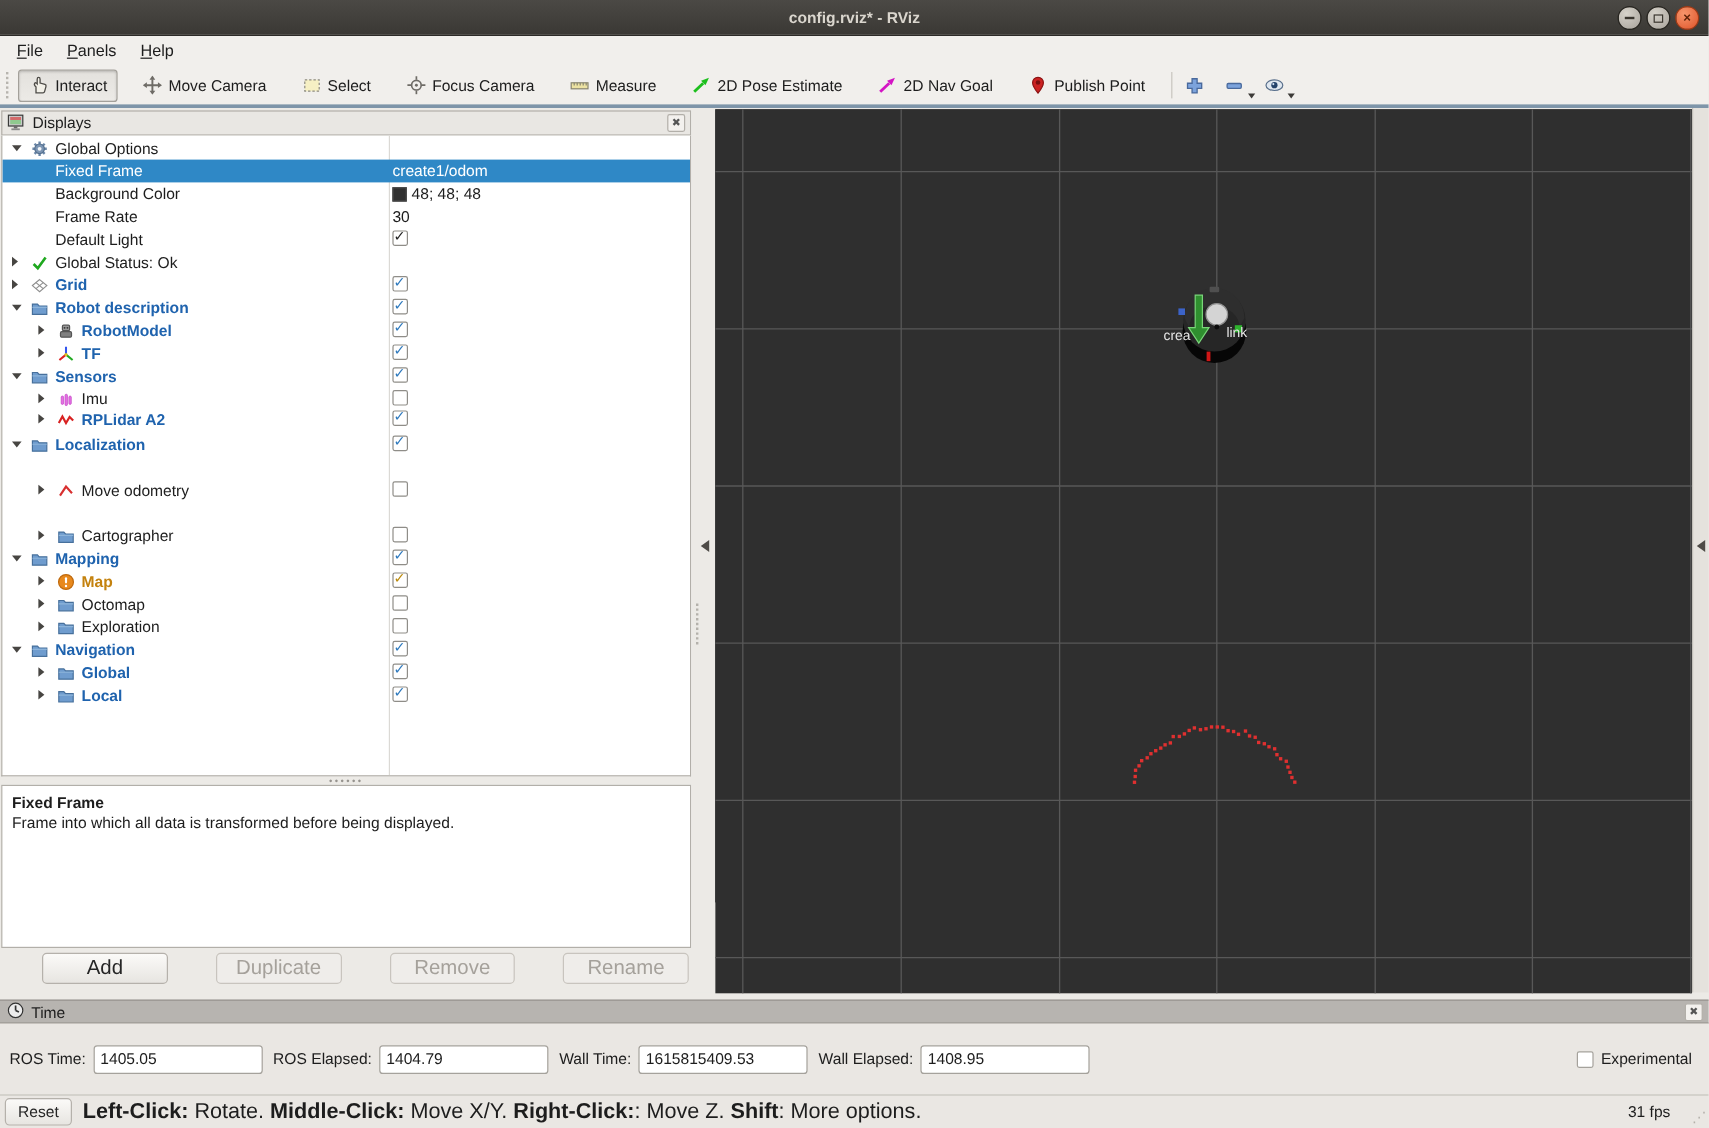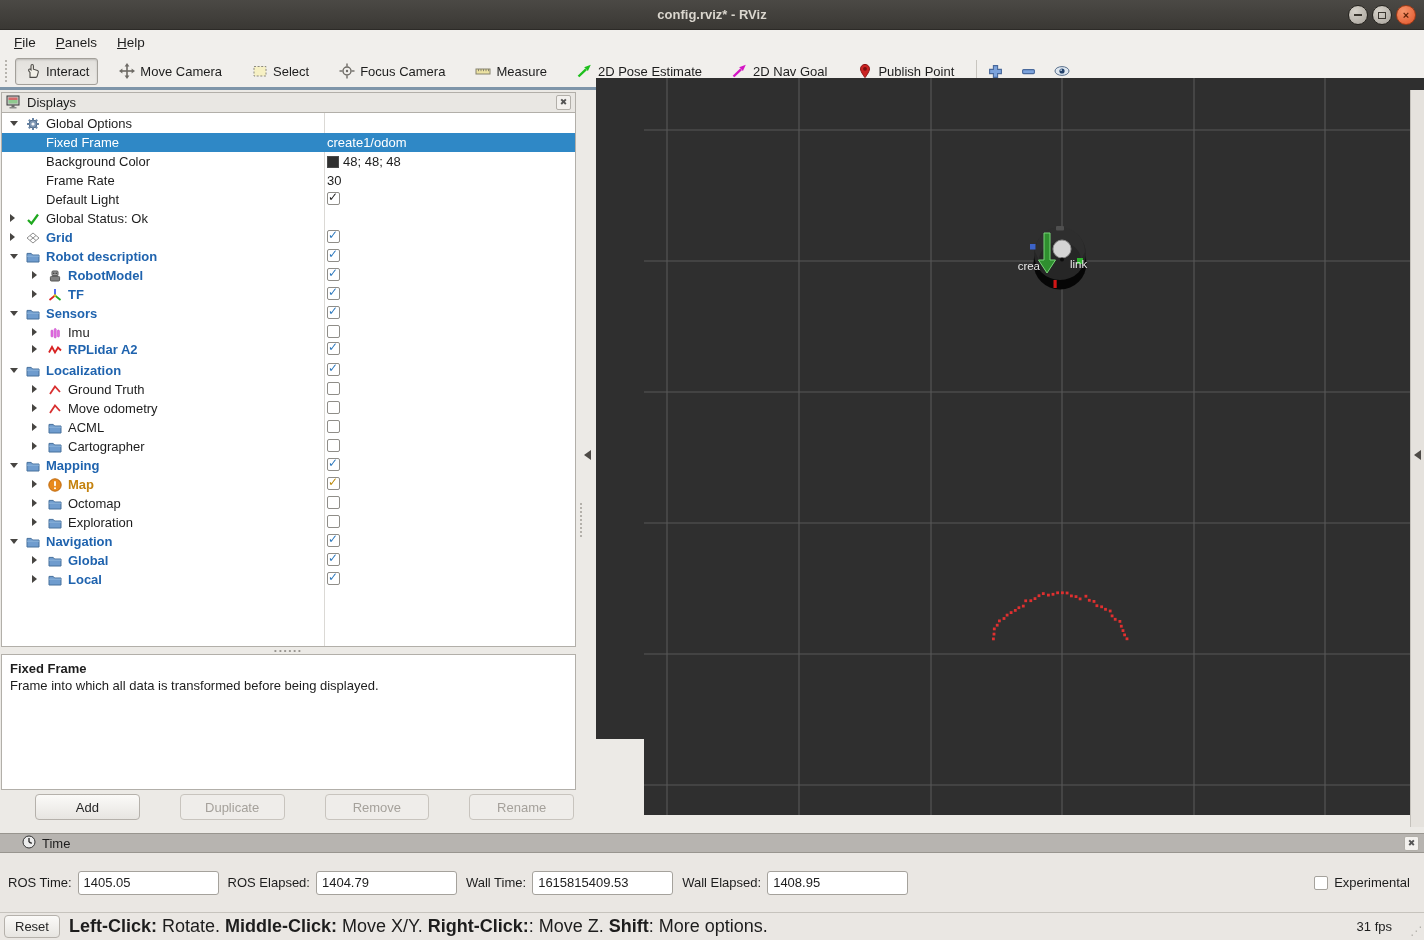--- a/index.html
+++ b/index.html
@@ -62,34 +62,34 @@
   .rvtext { font-size:13px; }
   .cb { width:13px; height:13px; border:1px solid #8f8d88; border-radius:2px; background:#fff; position:relative; }
   .cb span { position:absolute; left:0px; top:-3px; font-size:12px; font-weight:bold; }
   .swatch { width:12px; height:12px; background:#303030; border:1px solid #4a4a4a; display:inline-block; }
 
   .dsplit { position:absolute; left:0; top:555px; width:575px; height:7px; display:flex; align-items:center; justify-content:center; color:#96938e; font-size:8px; letter-spacing:2px; }
   .dhelp { position:absolute; left:0; top:562px; width:575px; height:136px; background:#fff; border:1px solid #b2afa9; padding:6px 8px; }
   .dhelp .htitle { font-weight:bold; margin-bottom:2px; }
   .dbtns { position:absolute; left:0; top:702px; width:575px; height:26px; display:flex; gap:8px; padding:0 2px; }
   .abtn { flex:1; height:26px; border:1px solid #b5b1ab; border-radius:4px;
-    background:linear-gradient(#fbfaf8,#e7e5e1); font-size:13px; color:#262626; font-family:inherit;margin-left:32px; }
+    background:linear-gradient(#fbfaf8,#e7e5e1); font-size:17px; color:#262626; font-family:inherit;margin-left:32px; }
   .abtn:disabled { color:#a5a19b; background:#efedea; border-color:#c8c4be; }
 
   
   .lstrip { position:absolute; left:576px; top:90px; width:20px; height:737px; background:#eceae6; }
   .rstrip { position:absolute; left:1410px; top:90px; width:14px; height:737px; background:#e5e2dd; border-left:1px solid #c4c1bb; }
   .harrow { position:absolute; width:0; height:0; border-top:5px solid transparent; border-bottom:5px solid transparent; border-right:7px solid #4e4b47; }
   .hgrip { position:absolute; border-left:2px dotted #b4b1ab; width:2px; height:34px; }
-  .vp { position:absolute; left:596px; top:78px; width:814px; height:661px; background:#2f2f2f;padding-left:48px; }
+  .vp { position:absolute; left:596px; top:91px; width:814px; height:661px; background:#2f2f2f; }
 
   
   .timepanel { position:absolute; left:0; top:833px; width:1424px; height:79px; }
   .theader { position:absolute; left:0; top:0; width:1424px; height:20px; background:#b7b4b0;
-    border-top:1px solid #98958f; border-bottom:1px solid #98958f; display:flex; align-items:center; gap:6px; padding:0 22px; }
+    border-top:1px solid #98958f; border-bottom:1px solid #98958f; display:flex; align-items:center; gap:6px; padding:0 6px; }
   .theader .xbtn { position:absolute; right:5px; top:2px; }
   .tcontent { position:absolute; left:0; top:20px; width:1424px; height:59px; background:#eae7e3; display:flex; align-items:center; padding:0 8px; }
   .tfield { display:flex; align-items:center; margin-right:9px; }
   .tfield label { margin-right:6px; white-space:nowrap; }
   .tfield input { width:141px; height:24px; border:1px solid #a5a29c; border-radius:3px; padding:0 5px; font-size:13px; font-family:inherit; color:#1d1d1d; background:#fff; }
   .expwrap { margin-left:auto; display:flex; align-items:center; gap:6px; padding-right:6px; }
   .expbox { width:14px; height:14px; border:1px solid #a5a29c; border-radius:2px; background:#fff; }
 
   
   .statusbar { position:absolute; left:0; top:912px; width:1424px; height:28px; background:#eae7e3;
@@ -440,53 +440,28 @@
               <path d="M1,6.2 H13" stroke="#8db4da" stroke-width="1"></path>
             </svg>
           </span>
           <span class="rlabel enabled" style="left: 44px;">Localization</span>
           <span class="rval">
             <span class="cb">
               <span style="color: rgb(46, 121, 189);">✓</span>
             </span>
           </span>
         </div>
-        <div class="trow" style="top: 267px;">
+        <div class="trow" style="top: 286px;">
           <span class="rexp closed" style="left: 30px;"></span>
           <span class="ricon" style="left: 45px;">
             <svg width="14" height="14">
               <polyline points="2,11 7,3.5 12,9" fill="none" stroke="#d83030" stroke-width="1.8"></polyline>
             </svg>
           </span>
-          <span class="rlabel" style="left: 66px;">Ground Truth</span>
-          <span class="rval">
-            <span class="cb"></span>
-          </span>
-        </div>
-        <div class="trow" style="top: 286px;">
-          <span class="rexp closed" style="left: 30px;"></span>
-          <span class="ricon" style="left: 45px;">
-            <svg width="14" height="14">
-              <polyline points="2,11 7,3.5 12,9" fill="none" stroke="#d83030" stroke-width="1.8"></polyline>
-            </svg>
-          </span>
           <span class="rlabel" style="left: 66px;">Move odometry</span>
-          <span class="rval">
-            <span class="cb"></span>
-          </span>
-        </div>
-        <div class="trow" style="top: 305px;">
-          <span class="rexp closed" style="left: 30px;"></span>
-          <span class="ricon" style="left: 45px;">
-            <svg width="14" height="14">
-              <path d="M1,12 V3.4 h4.2 l1.4,1.6 H13 V12 Z" fill="#6f9cce" stroke="#47709c"></path>
-              <path d="M1,6.2 H13" stroke="#8db4da" stroke-width="1"></path>
-            </svg>
-          </span>
-          <span class="rlabel" style="left: 66px;">ACML</span>
           <span class="rval">
             <span class="cb"></span>
           </span>
         </div>
         <div class="trow" style="top: 324px;">
           <span class="rexp closed" style="left: 30px;"></span>
           <span class="ricon" style="left: 45px;">
             <svg width="14" height="14">
               <path d="M1,12 V3.4 h4.2 l1.4,1.6 H13 V12 Z" fill="#6f9cce" stroke="#47709c"></path>
               <path d="M1,6.2 H13" stroke="#8db4da" stroke-width="1"></path>

